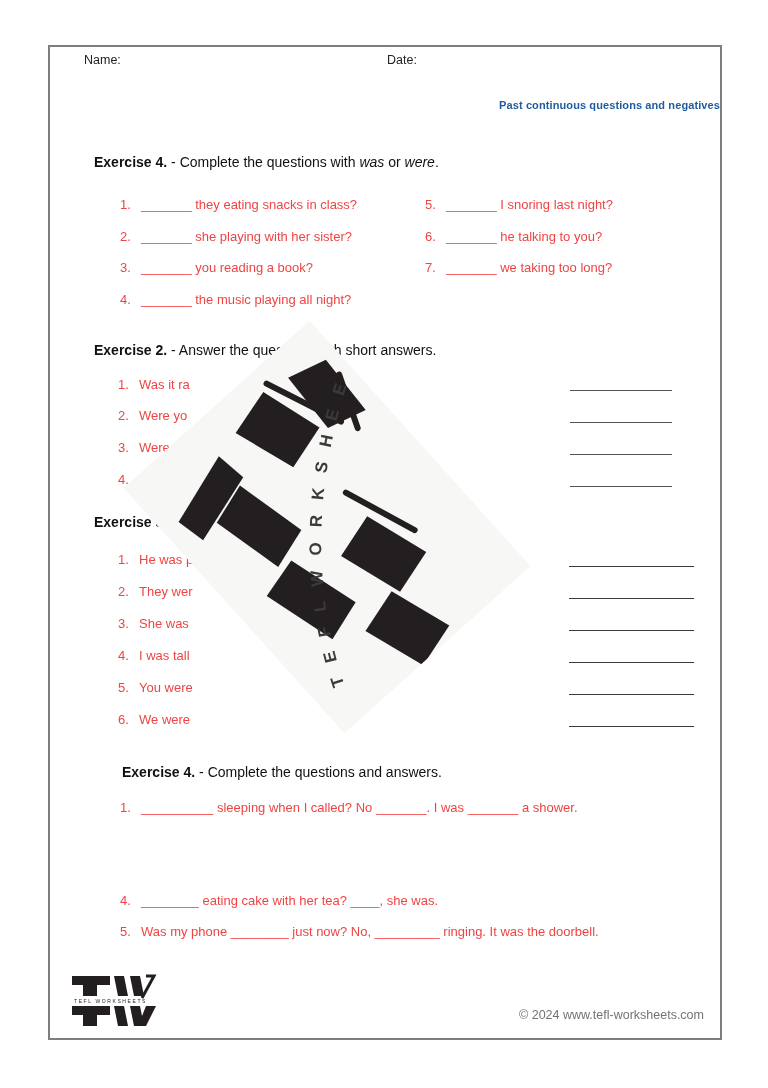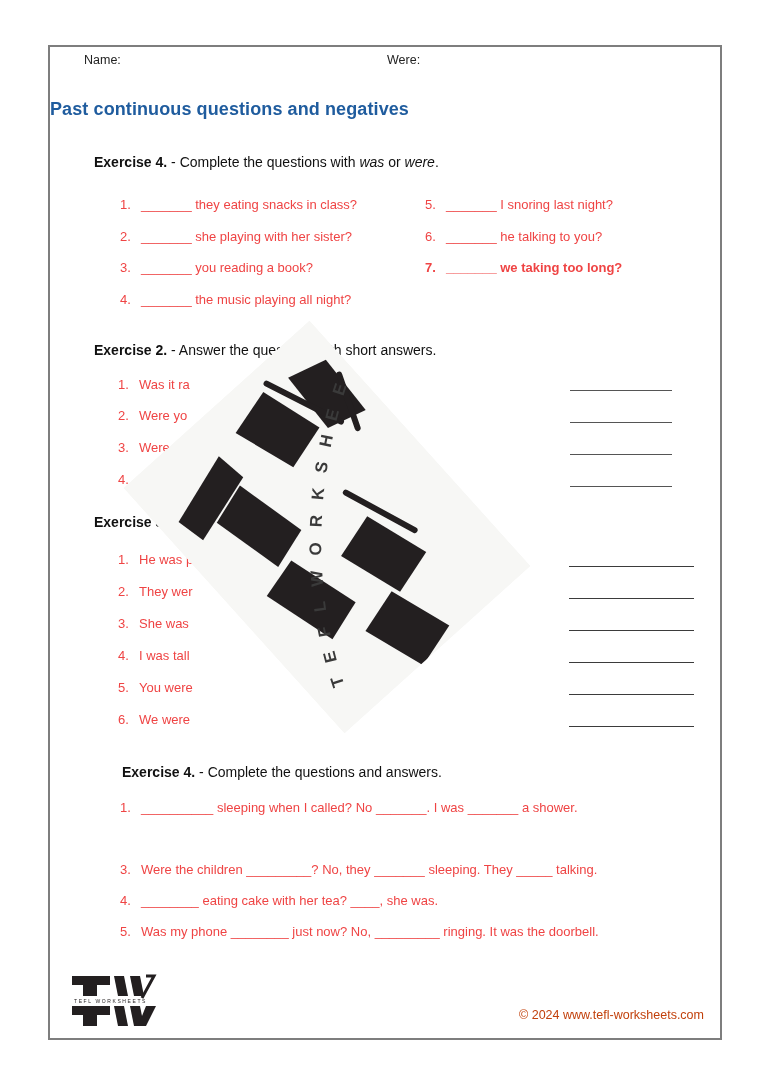--- a/index.html
+++ b/index.html
@@ -43,22 +43,22 @@
     font-size: 12.5px;
     color: #222;
   }
   .namedate .nm { position: absolute; left: 34px; top: 0; }
   .namedate .dt { position: absolute; left: 337px; top: 0; }
 
   .title {
     position: absolute;
     left: 0; top: 52px;
     width: 100%;
-    text-align: left;
-    font-size: 18px;
+    text-align: right;
+    font-size: 11px;
     font-weight: bold;
     color: #1f5c9e;
     letter-spacing: 0.1px;
   }
 
   
   .ex-head {
     position: absolute;
     font-size: 14px;
     color: #111;
@@ -110,49 +110,49 @@
     left: 16px;
     bottom: 10px;
     width: 96px;
     height: 56px;
   }
   .copyright {
     position: absolute;
     right: 16px;
     bottom: 16px;
     font-size: 12.5px;
-    color: #c2410c;
+    color: #737373;
     white-space: nowrap;
   }
 </style>
 </head>
 <body>
 
 <div class="page">
   <div class="inner">
 
     <div class="namedate">
       <span class="nm">Name:</span>
-      <span class="dt">Were:</span>
+      <span class="dt">Date:</span>
     </div>
 
     <div class="title">Past continuous questions and negatives</div>
 
     <div class="ex-head" style="left:44px; top:107px;">
       <span class="num">Exercise 4.</span><span class="dash"> </span><span class="dash">-</span><span class="desc"> </span><span class="desc">Complete the questions with </span><span class="it">was</span><span class="desc"> or </span><span class="it">were</span><span class="desc">.</span>
     </div>
 
     <div class="item" style="left:70px; top:150px;"><span class="n">1.</span><span>_______ they eating snacks in class?</span></div>
     <div class="item" style="left:70px; top:182px;"><span class="n">2.</span><span>_______ she playing with her sister?</span></div>
     <div class="item" style="left:70px; top:213px;"><span class="n">3.</span><span>_______ you reading a book?</span></div>
     <div class="item" style="left:70px; top:245px;"><span class="n">4.</span><span>_______ the music playing all night?</span></div>
 
     <div class="item" style="left:375px; top:150px;"><span class="n">5.</span><span>_______ I snoring last night?</span></div>
     <div class="item" style="left:375px; top:182px;"><span class="n">6.</span><span>_______ he talking to you?</span></div>
-    <div class="item" style="left:375px; top:213px;font-weight:bold;"><span class="n">7.</span><span>_______ we taking too long?</span></div>
+    <div class="item" style="left:375px; top:213px;"><span class="n">7.</span><span>_______ we taking too long?</span></div>
 
     <div class="ex-head" style="left:44px; top:295px;">
       <span class="num">Exercise 2.</span><span> </span><span class="dash">-</span><span> </span><span class="desc">Answer the questions with short answers.</span>
     </div>
 
     <div class="item" style="left:68px; top:330px;"><span class="n">1.</span><span>Was it ra</span></div>
     <div class="item" style="left:68px; top:361px;"><span class="n">2.</span><span>Were yo</span></div>
     <div class="item" style="left:68px; top:393px;"><span class="n">3.</span><span>Were yo</span></div>
     <div class="item" style="left:68px; top:425px;"><span class="n">4.</span><span>Were yo</span></div>
 
@@ -177,21 +177,20 @@
     <div class="rule dark" style="left:519px; top:583px; width:125px;"></div>
     <div class="rule dark" style="left:519px; top:615px; width:125px;"></div>
     <div class="rule dark" style="left:519px; top:647px; width:125px;"></div>
     <div class="rule dark" style="left:519px; top:679px; width:125px;"></div>
 
     <div class="ex-head" style="left:44px; top:717px;padding-left:28px;">
       <span class="num">Exercise 4.</span><span> </span><span class="dash">-</span><span> </span><span class="desc">Complete the questions and answers.</span>
     </div>
 
     <div class="item" style="left:70px; top:753px;"><span class="n">1.</span><span>__________ sleeping when I called? No _______. I was _______ a shower.</span></div>
-    <div class="item" style="left:70px; top:815px;"><span class="n">3.</span><span>Were the children _________? No, they _______ sleeping. They _____ talking.</span></div>
     <div class="item" style="left:70px; top:846px;"><span class="n">4.</span><span>________ eating cake with her tea? ____, she was.</span></div>
     <div class="item" style="left:70px; top:877px;"><span class="n">5.</span><span>Was my phone ________ just now? No, _________ ringing. It was the doorbell.</span></div>
 
     <div class="watermark">
       <svg width="250" height="330" viewBox="0 0 250 330" xmlns="http://www.w3.org/2000/svg" aria-hidden="true">
         <rect x="0" y="0" width="250" height="330" fill="#f7f7f5"></rect>
 
         <g fill="#231f20">
           <polygon points="18,62 92,40 96,72 24,92"></polygon>
           <polygon points="46,88 88,76 104,150 62,162"></polygon>

